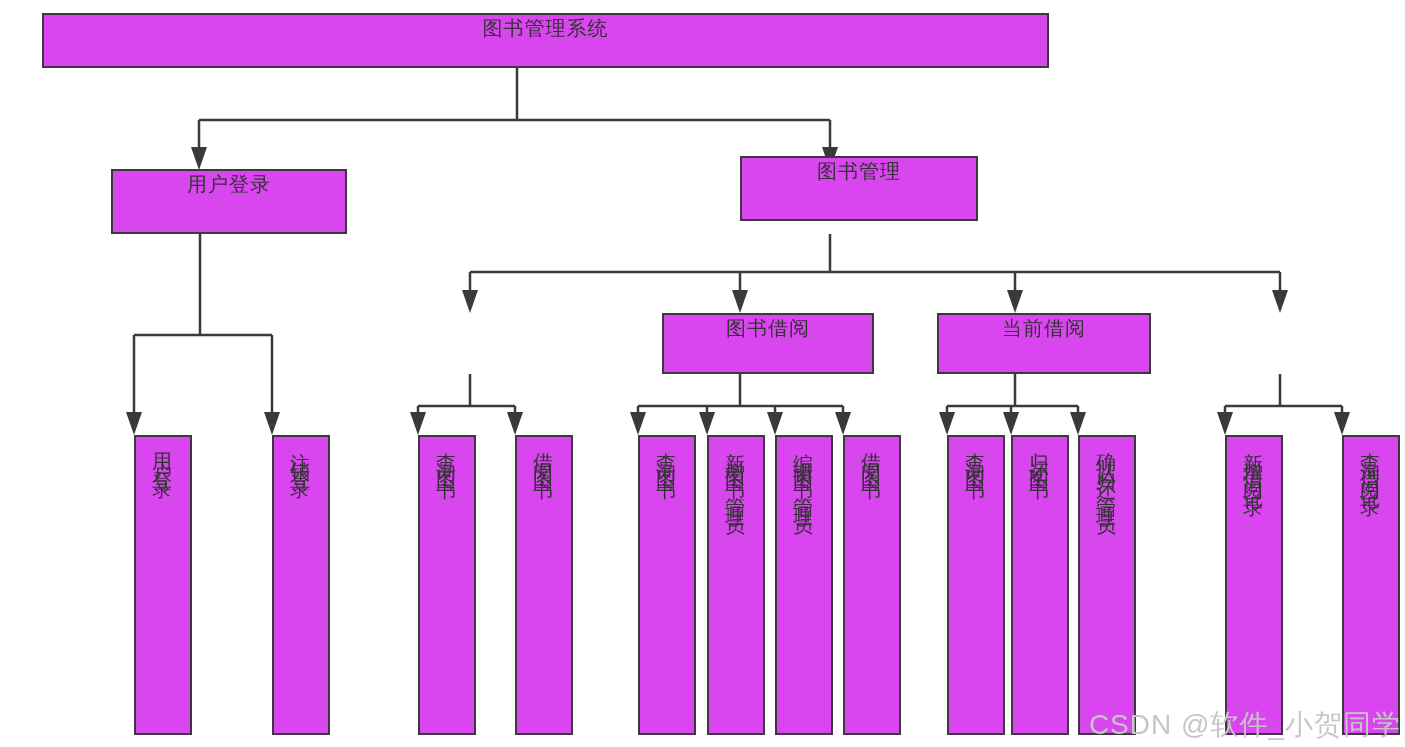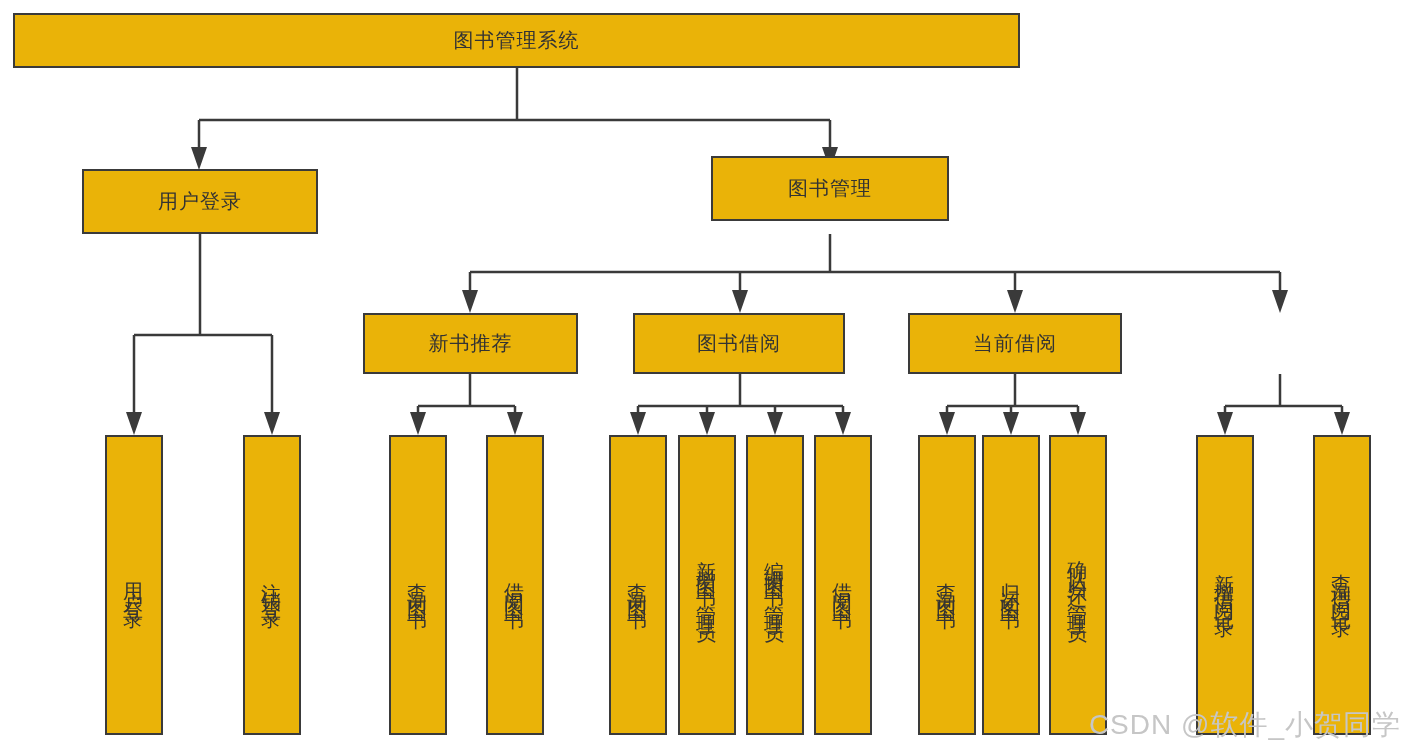--- a/index.html
+++ b/index.html
@@ -8,23 +8,23 @@
     background:var(--background,#fff);
     font-family:"Liberation Sans", sans-serif;
     color:var(--text,#333);
     overflow:hidden;
   }
   svg.edges { position:absolute; left:0; top:0; }
   .edge { stroke:var(--line,#3a3a3a); stroke-width:2.5; fill:none; }
   .head { fill:var(--line,#3a3a3a); stroke:none; }
   .node {
     position:absolute; box-sizing:border-box;
-    border:2px solid var(--line,#3a3a3a); background:#eab308;
-    display:flex; align-items:center; justify-content:center;
-    font-size:20px; letter-spacing:1px; white-space:nowrap;
+    border:2px solid var(--line,#3a3a3a); background:#d946ef;
+    display:flex; justify-content:center;
+    font-size:20px; letter-spacing:1px; white-space:nowrap;margin-left:29px;
   }
   .vnode span {
     writing-mode:vertical-rl; text-orientation:mixed;
     font-size:20px; letter-spacing:9px; white-space:nowrap;
   }
   .watermark {
     position:absolute; right:4px; bottom:3px; z-index:5;
     font-size:28px; letter-spacing:1px;
     color:var(--watermark,#c6c6c6);
   }
@@ -100,23 +100,20 @@
     <span>图书管理系统</span>
   </div>
 
   <div class="node" style="left:82px;top:169px;width:236px;height:65px;">
     <span>用户登录</span>
   </div>
   <div class="node" style="left:711px;top:156px;width:238px;height:65px;">
     <span>图书管理</span>
   </div>
 
-  <div class="node" style="left:363px;top:313px;width:215px;height:61px;">
-    <span>新书推荐</span>
-  </div>
   <div class="node" style="left:908px;top:313px;width:214px;height:61px;">
     <span>当前借阅</span>
   </div>
   <div class="node" style="left:633px;top:313px;width:212px;height:61px;">
     <span>图书借阅</span>
   </div>
 
   <div class="node vnode" style="left:105px;top:435px;width:58px;height:300px;">
     <span>用户登录</span>
   </div>

